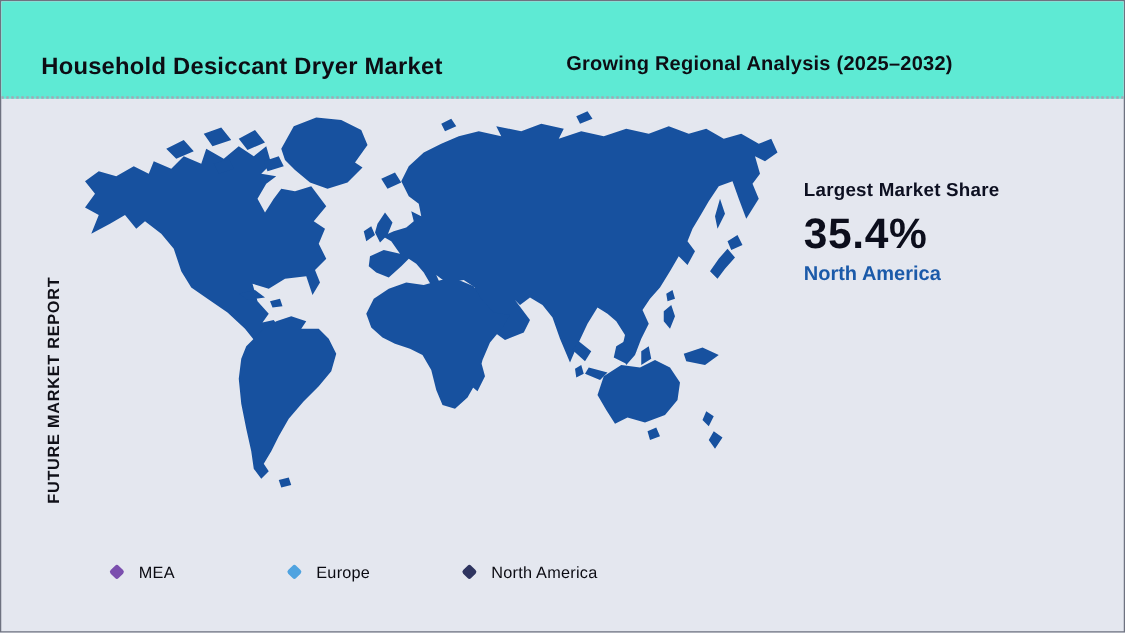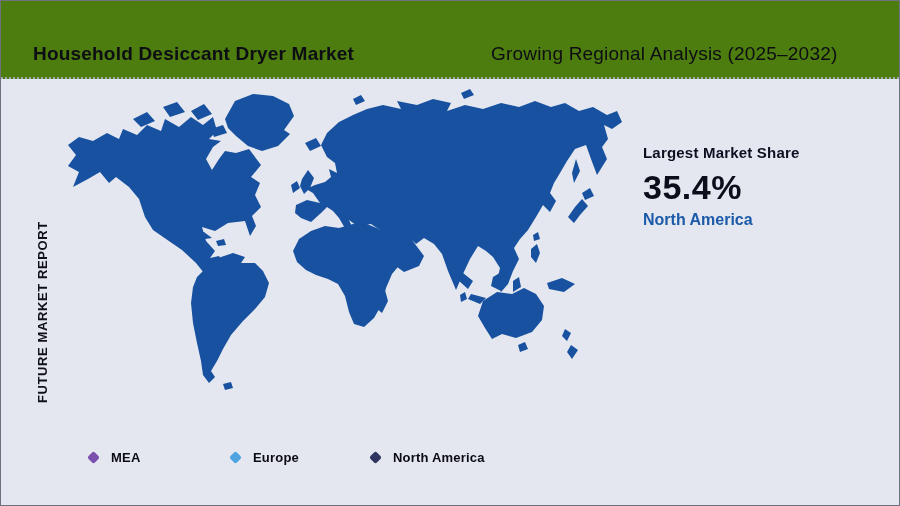--- a/index.html
+++ b/index.html
@@ -9,30 +9,30 @@
   .frame {
     position:relative; width:900px; height:506px;
     background:#e4e7ef;
     border:1px solid #6e7280;
     overflow:hidden;
   }
 
   
   .header {
     position:absolute; left:0; top:0; width:100%; height:78px;
-    background:#4d7c0f;
+    background:#5eead4;
     border-bottom:2px dotted #a3a8b5;
   }
   .title-left {
     position:absolute; left:32px; top:42px;
     font-size:19px; font-weight:bold; color:#0d0d14; letter-spacing:.2px;
   }
   .title-right {
-    position:absolute; left:490px; top:42px;
-    font-size:19px; font-weight:normal; color:#0d0d14; letter-spacing:.2px;
+    position:absolute; left:452px; top:42px;
+    font-size:16px; font-weight:bold; color:#0d0d14; letter-spacing:.2px;
   }
 
   
   .brand-vertical {
     position:absolute; left:34px; top:402px;
     transform:rotate(-90deg); transform-origin:0 0;
     white-space:nowrap;
     font-size:13px; font-weight:bold; color:#101018; letter-spacing:.6px;
   }
 
@@ -54,21 +54,21 @@
   .legend-item { position:absolute; display:flex; align-items:center; gap:13px; height:20px; }
   .legend-item:nth-child(1){ left:88px; }
   .legend-item:nth-child(2){ left:230px; }
   .legend-item:nth-child(3){ left:370px; }
   .legend-item:nth-child(4){ left:511px; }
   .legend-item:nth-child(5){ left:655px; }
   .legend-diamond {
     width:9px; height:9px; transform:rotate(45deg); border-radius:2px;
     flex:0 0 auto;
   }
-  .legend-label { font-size:13px; font-weight:bold; color:#0b0b12; letter-spacing:.2px; }
+  .legend-label { font-size:13px; font-weight:normal; color:#0b0b12; letter-spacing:.2px; }
 </style>
 </head>
 <body>
 
 <div class="frame">
 
   <div class="header">
     <div class="title-left">Household Desiccant Dryer Market</div>
     <div class="title-right">Growing Regional Analysis (2025–2032)</div>
   </div>

